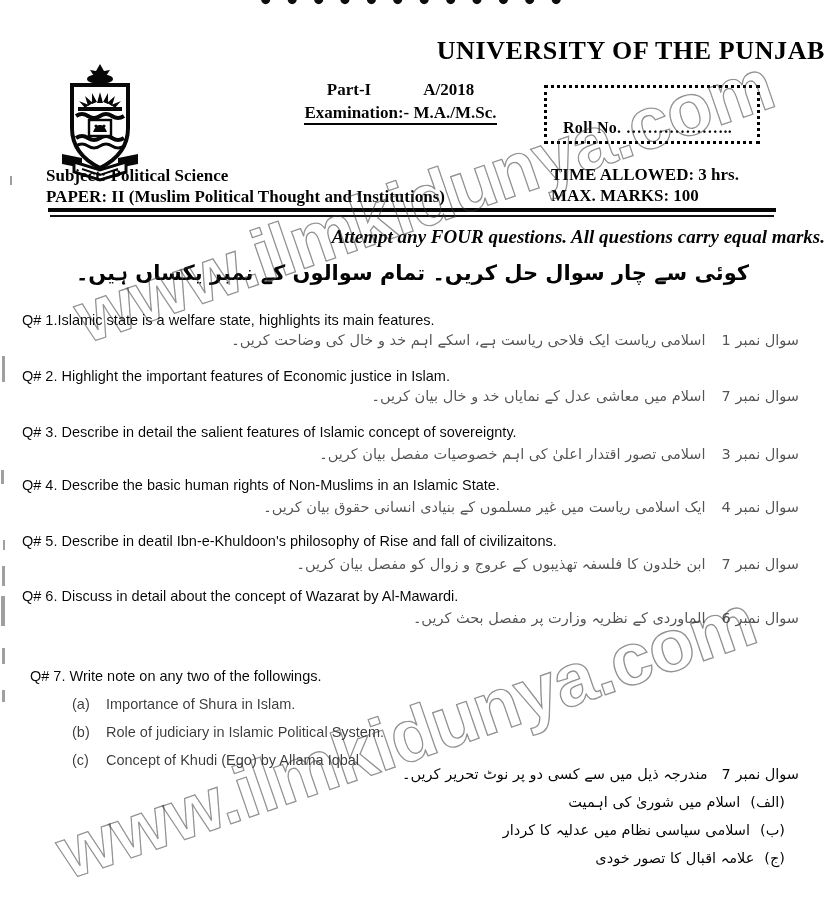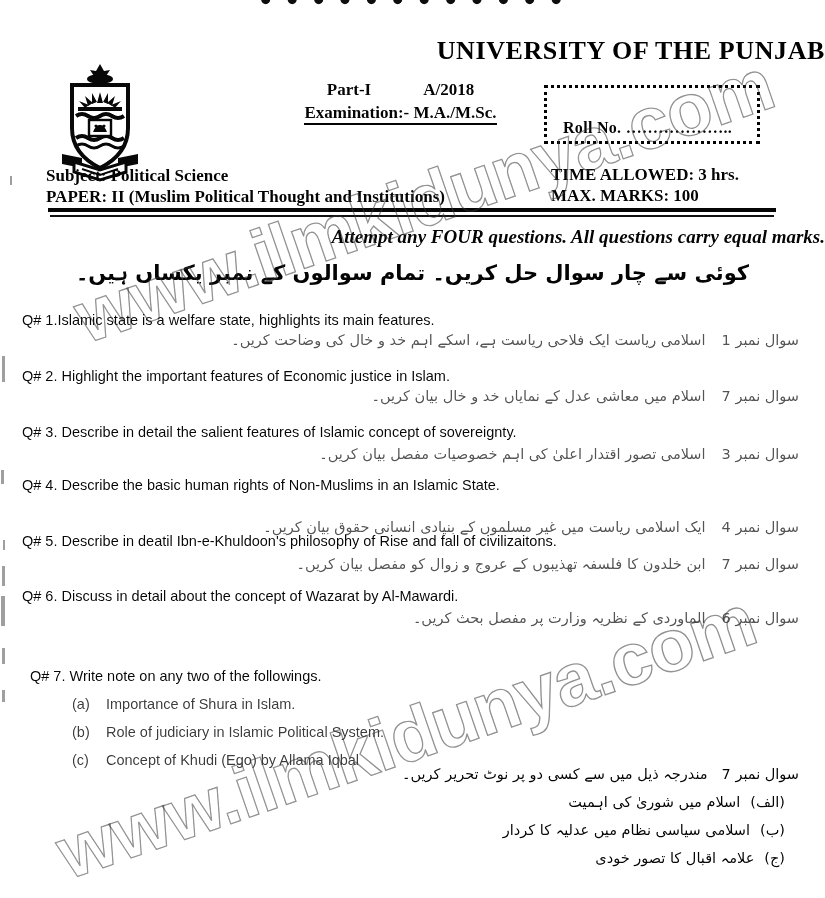--- a/index.html
+++ b/index.html
@@ -393,21 +393,21 @@
   <div class="q-ur" style="top:388px;">
     <span class="qnum-ur">سوال نمبر 7</span><span>اسلام میں معاشی عدل کے نمایاں خد و خال بیان کریں۔</span>
   </div>
 
   <div class="q-en" style="left:22px; top:424px;">Q# 3. Describe in detail the salient features of Islamic concept of sovereignty.</div>
   <div class="q-ur" style="top:446px;">
     <span class="qnum-ur">سوال نمبر 3</span><span>اسلامی تصور اقتدار اعلیٰ کی اہم خصوصیات مفصل بیان کریں۔</span>
   </div>
 
   <div class="q-en" style="left:22px; top:477px;">Q# 4. Describe the basic human rights of Non-Muslims in an Islamic State.</div>
-  <div class="q-ur" style="top:519px;text-align:center;">
+  <div class="q-ur" style="top:499px;text-align:center;">
     <span class="qnum-ur">سوال نمبر 4</span><span>ایک اسلامی ریاست میں غیر مسلموں کے بنیادی انسانی حقوق بیان کریں۔</span>
   </div>
 
   <div class="q-en" style="left:22px; top:533px;">Q# 5. Describe in deatil Ibn-e-Khuldoon's philosophy of Rise and fall of civilizaitons.</div>
   <div class="q-ur" style="top:556px;">
     <span class="qnum-ur">سوال نمبر 7</span><span>ابن خلدون کا فلسفہ تهذیبوں کے عروج و زوال کو مفصل بیان کریں۔</span>
   </div>
 
   <div class="q-en" style="left:22px; top:588px;">Q# 6. Discuss in detail about the concept of Wazarat by Al-Mawardi.</div>
   <div class="q-ur" style="top:610px;">

